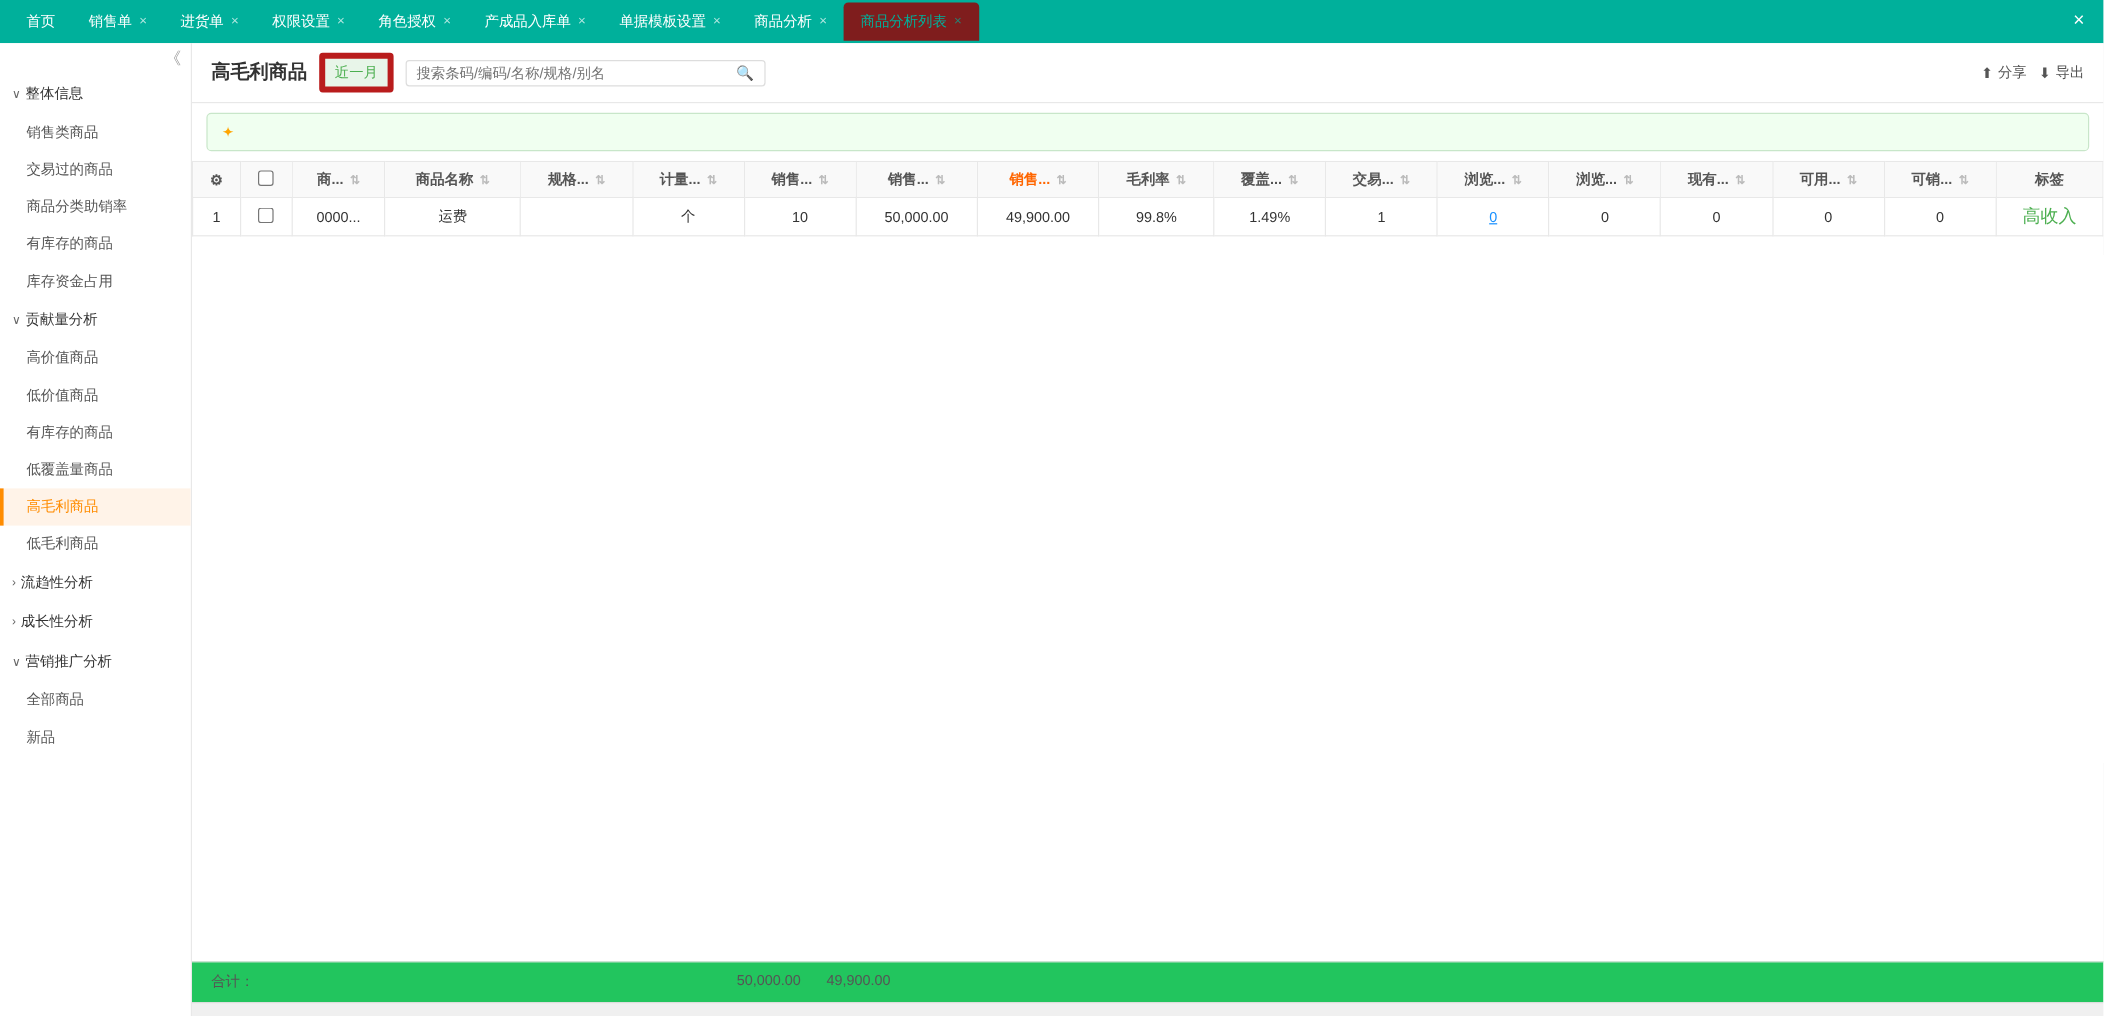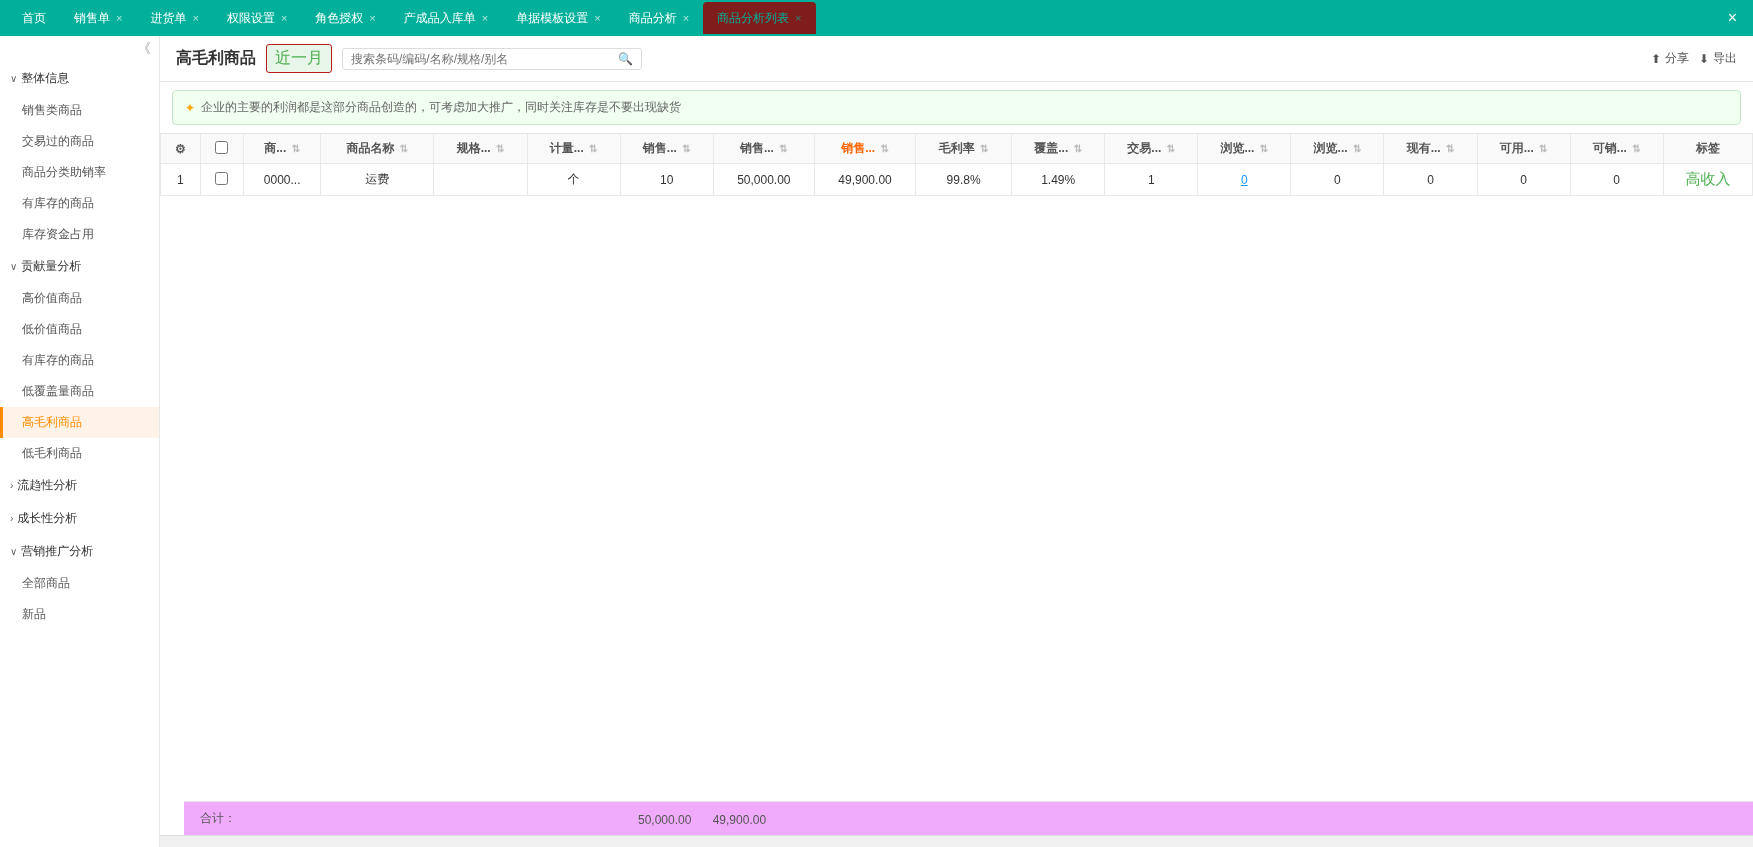--- a/index.html
+++ b/index.html
@@ -108,25 +108,25 @@
       border-bottom: 1px solid #e8e8e8;
     }
     .page-title {
       font-size: 16px;
       font-weight: bold;
       color: #333;
     }
     .filter-btn {
       background: #e8f5e9;
       color: #4caf50;
-      border: 1px solid #b91c1c;
+      border: 5px solid #b91c1c;
       border-radius: 3px;
       padding: 3px 8px;
       cursor: pointer;
-      font-size: 16px;
+      font-size: 12px;
     }
     .search-box {
       display: flex;
       align-items: flex-end;
       border: 1px solid #ddd;
       border-radius: 3px;
       padding: 3px 8px;
       gap: 4px;
       flex: 1;
       max-width: 300px;
@@ -198,28 +198,27 @@
     }
     .tag-high-income {
       color: #4caf50;
       font-size: 15px;
     }
     .tag-link { color: #1890ff; text-decoration: underline; cursor: pointer; }
 
     
     .footer-total {
       border-top: 1px solid #e8e8e8;
-      background: #f0abfc;
+      background: #22c55e;
       padding: 8px 16px;
       display: flex;
-      align-items: flex-end;
+      align-items: flex-start;
       gap: 0;
       font-size: 12px;
       color: #555;
-      margin-left: 24px;
     }
     .footer-total .label { min-width: 80px; }
     .footer-cells {
       display: flex;
       flex: 1;
     }
     .footer-cell {
       text-align: center;
       padding: 0 8px;
     }
@@ -361,21 +360,20 @@
         </div>
         <div class="action-btn">
           <span>⬇</span>
           <span>导出</span>
         </div>
       </div>
     </div>
 
     <div class="info-banner">
       <span class="info-icon">✦</span>
-      <span>企业的主要的利润都是这部分商品创造的，可考虑加大推广，同时关注库存是不要出现缺货</span>
     </div>
 
     <div class="table-container">
       <table>
         <thead>
           <tr>
             <th>
               <span>⚙</span>
             </th>
             <th>

